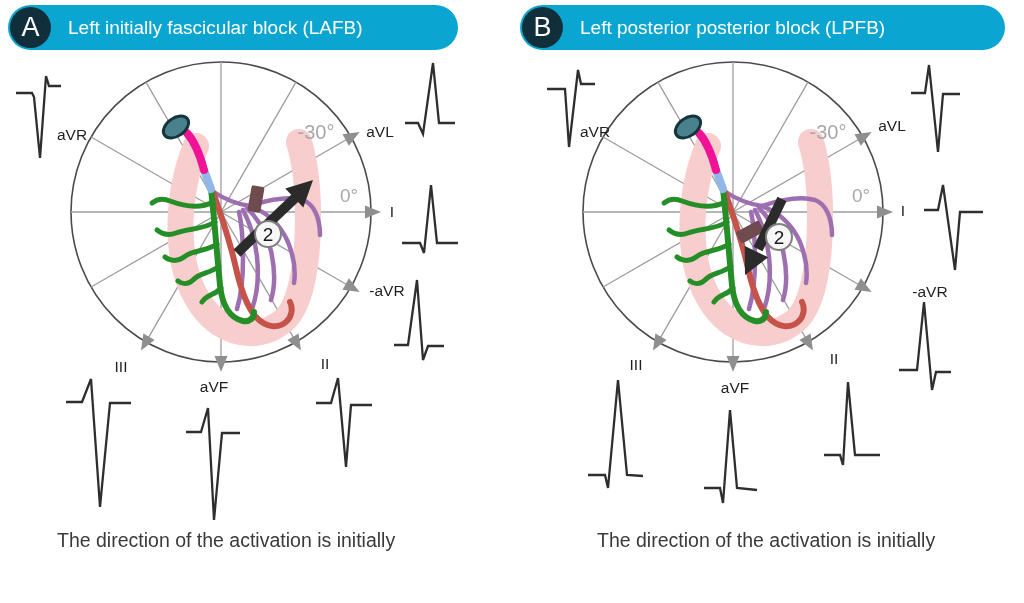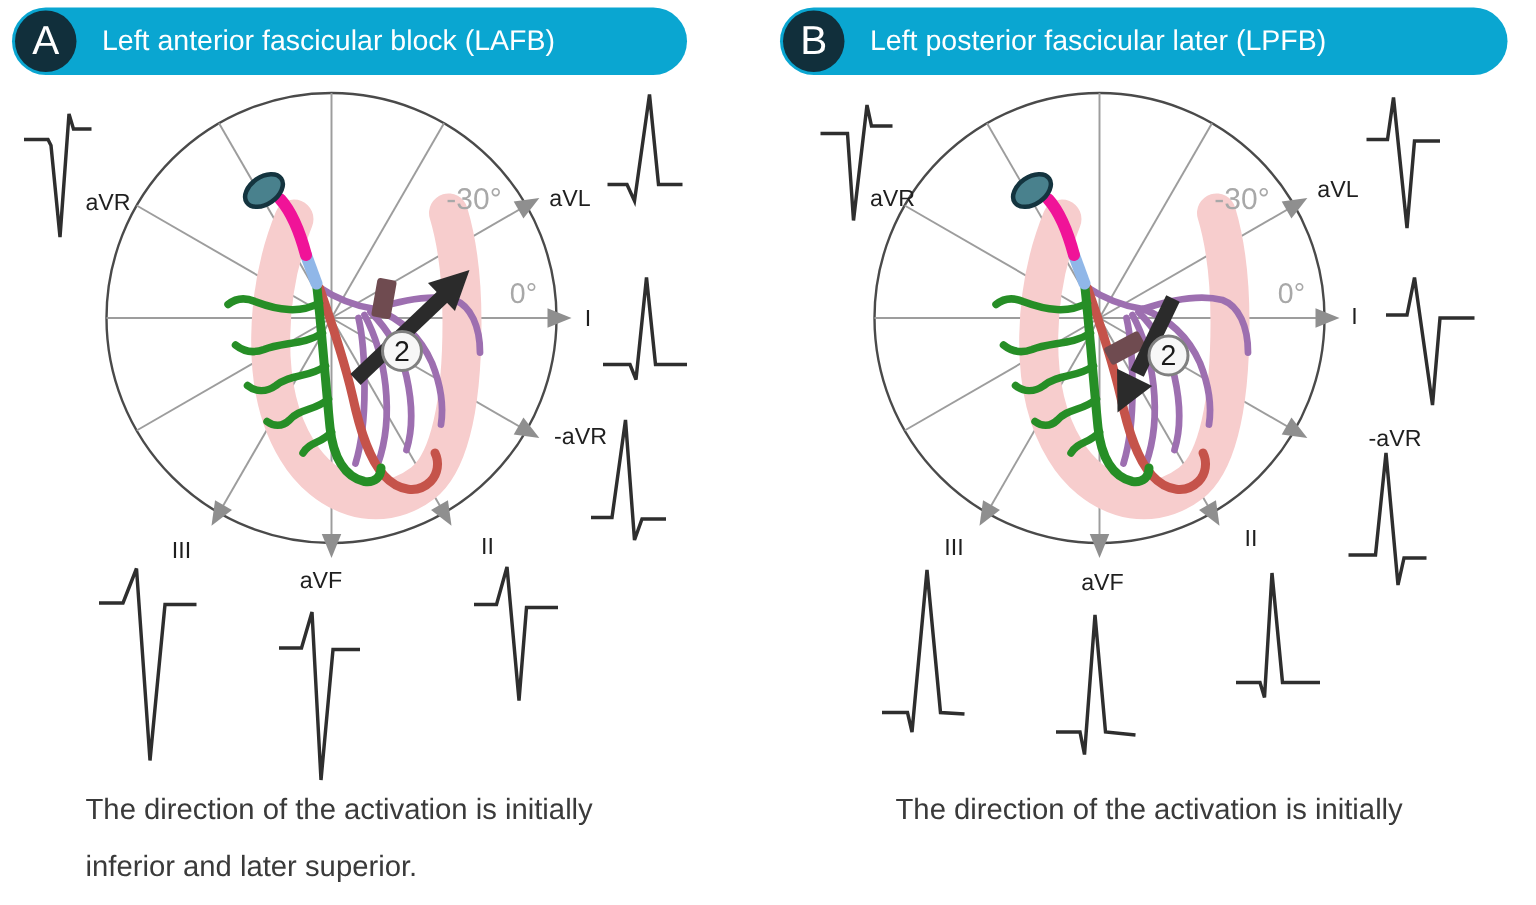--- a/index.html
+++ b/index.html
@@ -30,21 +30,21 @@
   .step-badge text { fill:#1a1a1a; font-size:19px; text-anchor:middle; }
 </style>
 </head>
 <body>
 
 <div class="panel" style="left:0">
   <div class="banner" style="width:450px">
     <div class="badge">
         <span>A</span>
       </div>
-    <div class="banner-title">Left anterior fascicular block (LAFB)</div>
+    <div class="banner-title">Left initially fascicular block (LAFB)</div>
   </div>
 
   <svg id="diagram-a" class="diagram" width="512" height="603" viewBox="0 0 512 603">
     <g>
         <circle cx="221" cy="212" r="150" fill="none" stroke="#4a4a4a" stroke-width="1.6"></circle>
         <line x1="221" y1="212" x2="371" y2="212" stroke="#9d9d9d" stroke-width="1.3"></line>
         <line x1="221" y1="212" x2="350.9038105676658" y2="287" stroke="#9d9d9d" stroke-width="1.3"></line>
         <line x1="221" y1="212" x2="296" y2="341.9038105676658" stroke="#9d9d9d" stroke-width="1.3"></line>
         <line x1="221" y1="212" x2="221" y2="362" stroke="#9d9d9d" stroke-width="1.3"></line>
         <line x1="221" y1="212" x2="146.00000000000003" y2="341.9038105676658" stroke="#9d9d9d" stroke-width="1.3"></line>
@@ -117,30 +117,29 @@
         <text x="325" y="369" class="lead-label">II</text>
         <polyline points="186,432 201,432 208,408 214,520 222,433 240,433" class="ecg"></polyline>
         <text x="214" y="392" class="lead-label">aVF</text>
         <polyline points="66,402 82,402 91,379 100,507 110,403 131,403" class="ecg"></polyline>
         <text x="121" y="372" class="lead-label">III</text>
       </g>
   </svg>
 
   <div class="caption" style="left:57px">
     <div>The direction of the activation is initially</div>
-    <div>inferior and later superior.</div>
   </div>
 </div>
 
 <div class="panel" style="left:512px">
   <div class="banner" style="width:485px">
     <div class="badge">
         <span>B</span>
       </div>
-    <div class="banner-title">Left posterior fascicular later (LPFB)</div>
+    <div class="banner-title">Left posterior posterior block (LPFB)</div>
   </div>
 
   <svg id="diagram-b" class="diagram" width="512" height="603" viewBox="0 0 512 603">
     <g>
         <circle cx="221" cy="212" r="150" fill="none" stroke="#4a4a4a" stroke-width="1.6"></circle>
         <line x1="221" y1="212" x2="371" y2="212" stroke="#9d9d9d" stroke-width="1.3"></line>
         <line x1="221" y1="212" x2="350.9038105676658" y2="287" stroke="#9d9d9d" stroke-width="1.3"></line>
         <line x1="221" y1="212" x2="296" y2="341.9038105676658" stroke="#9d9d9d" stroke-width="1.3"></line>
         <line x1="221" y1="212" x2="221" y2="362" stroke="#9d9d9d" stroke-width="1.3"></line>
         <line x1="221" y1="212" x2="146.00000000000003" y2="341.9038105676658" stroke="#9d9d9d" stroke-width="1.3"></line>

